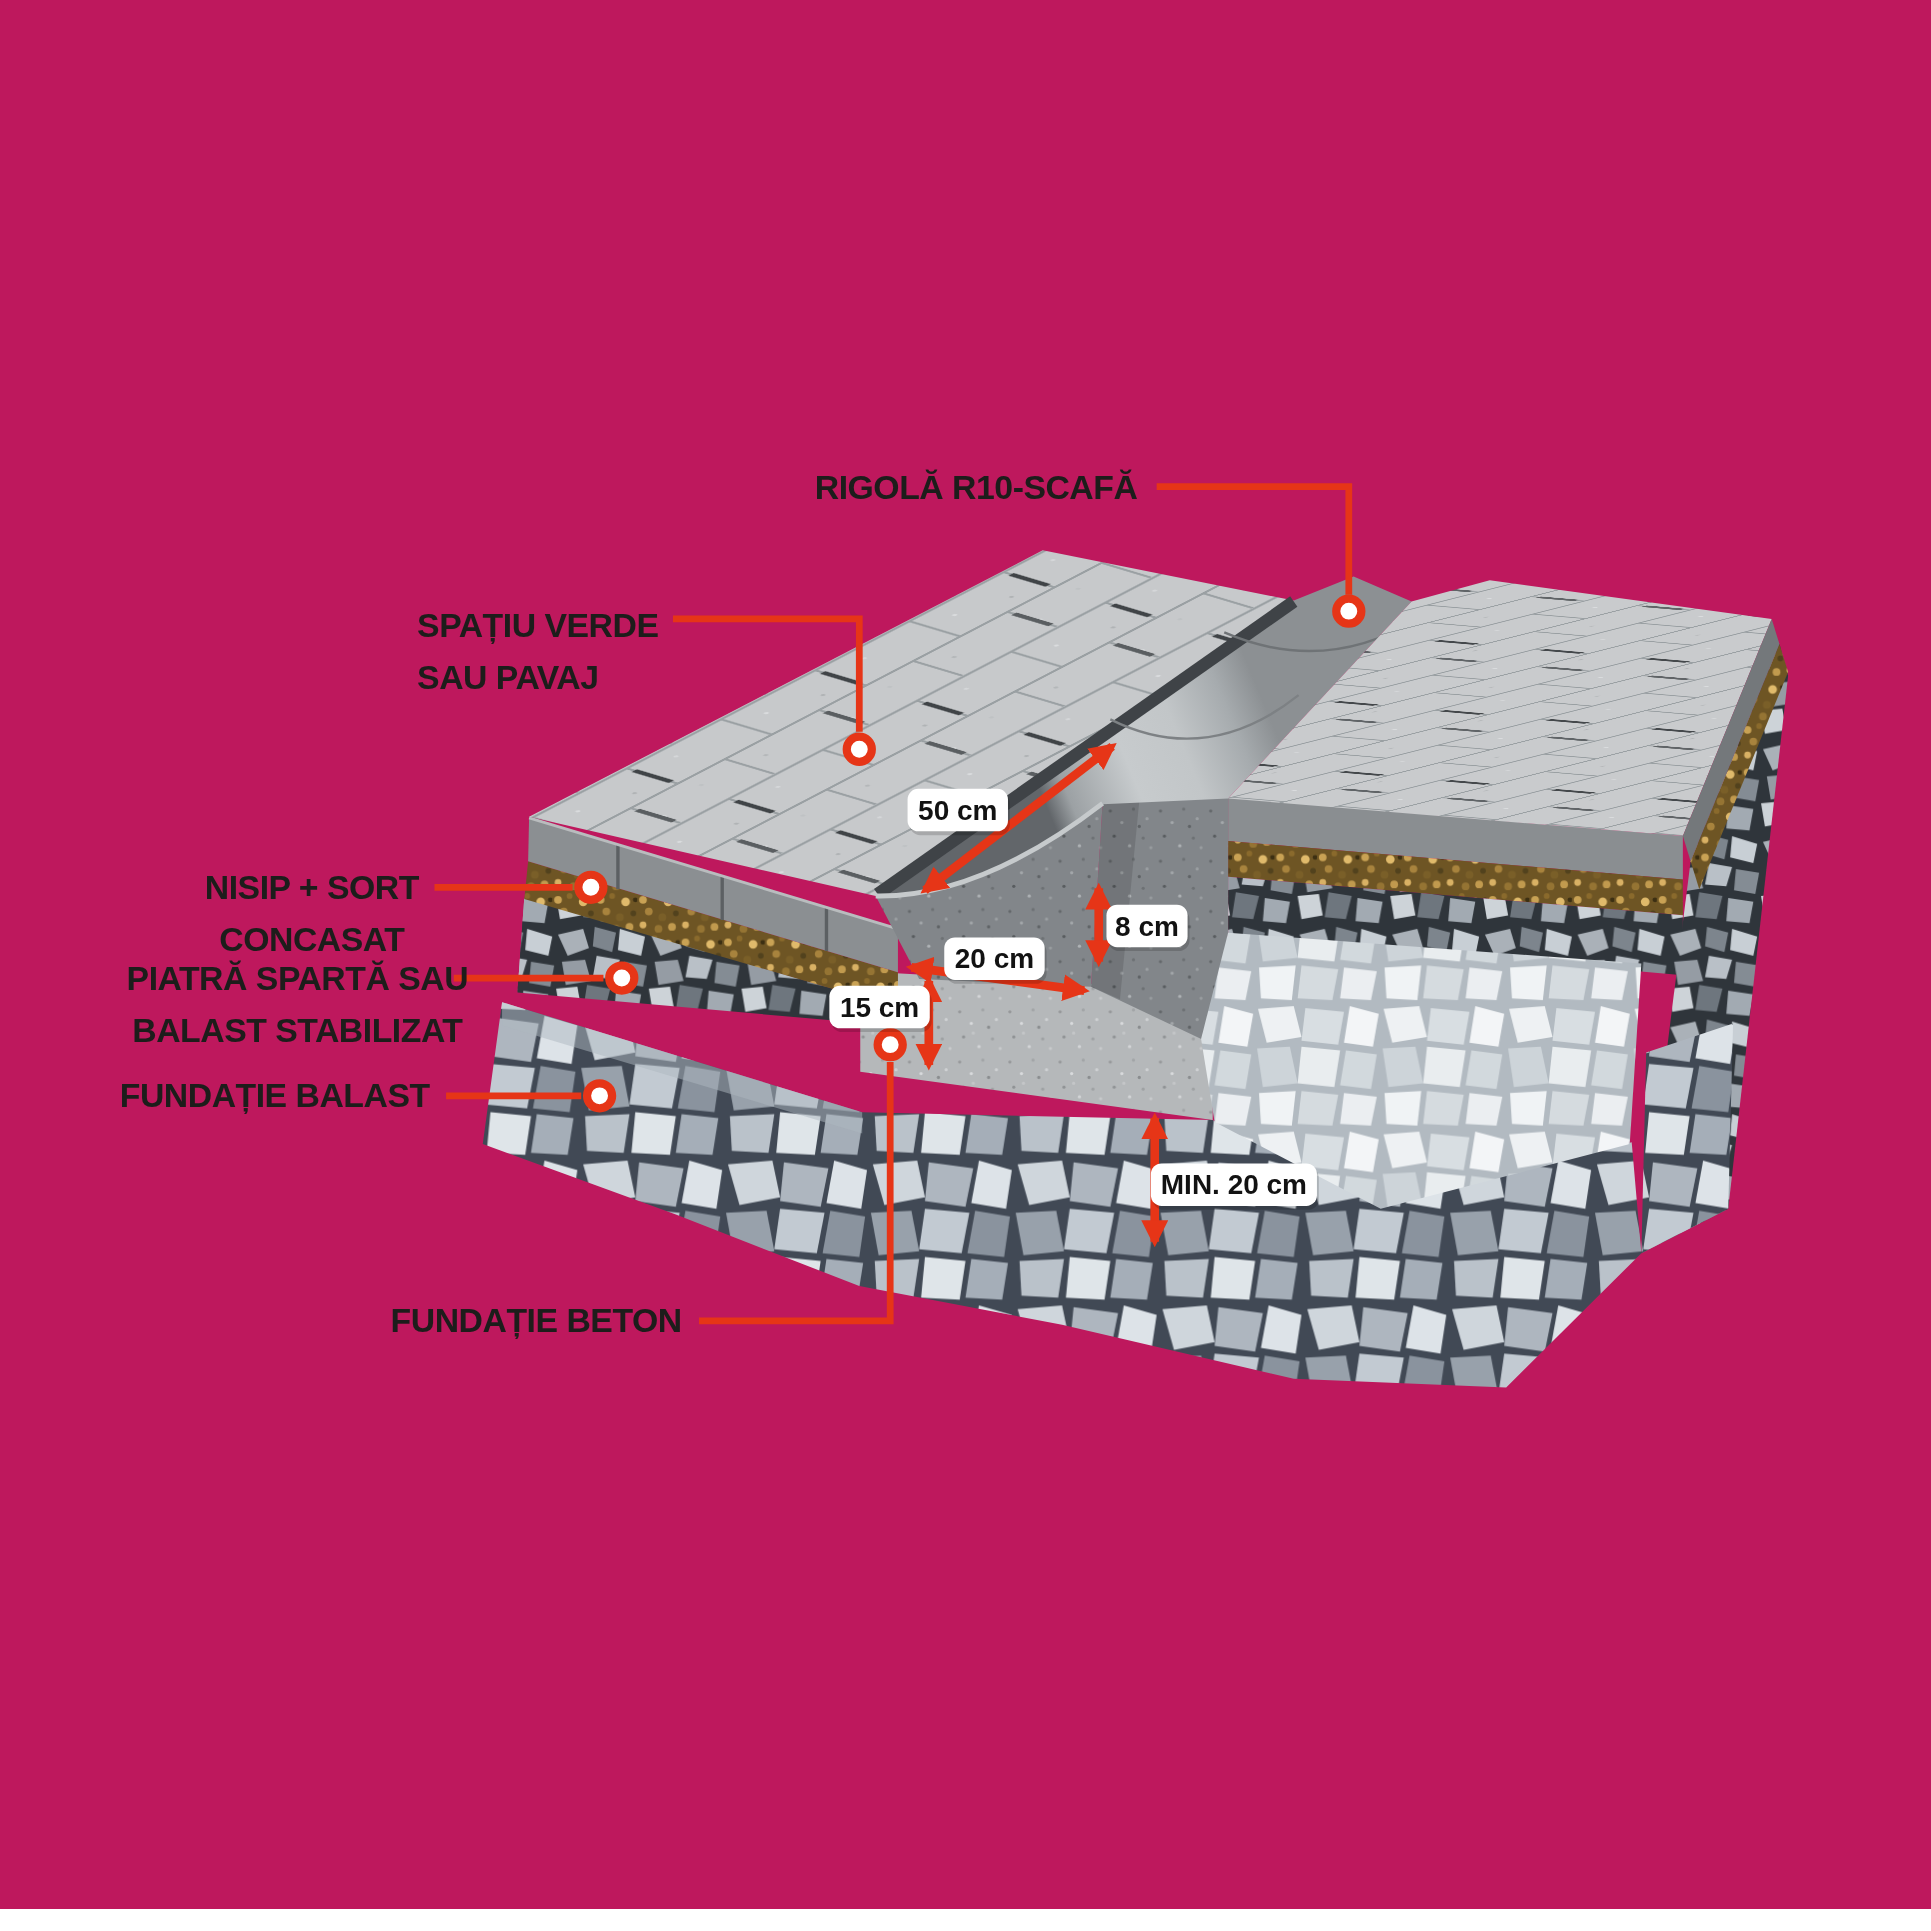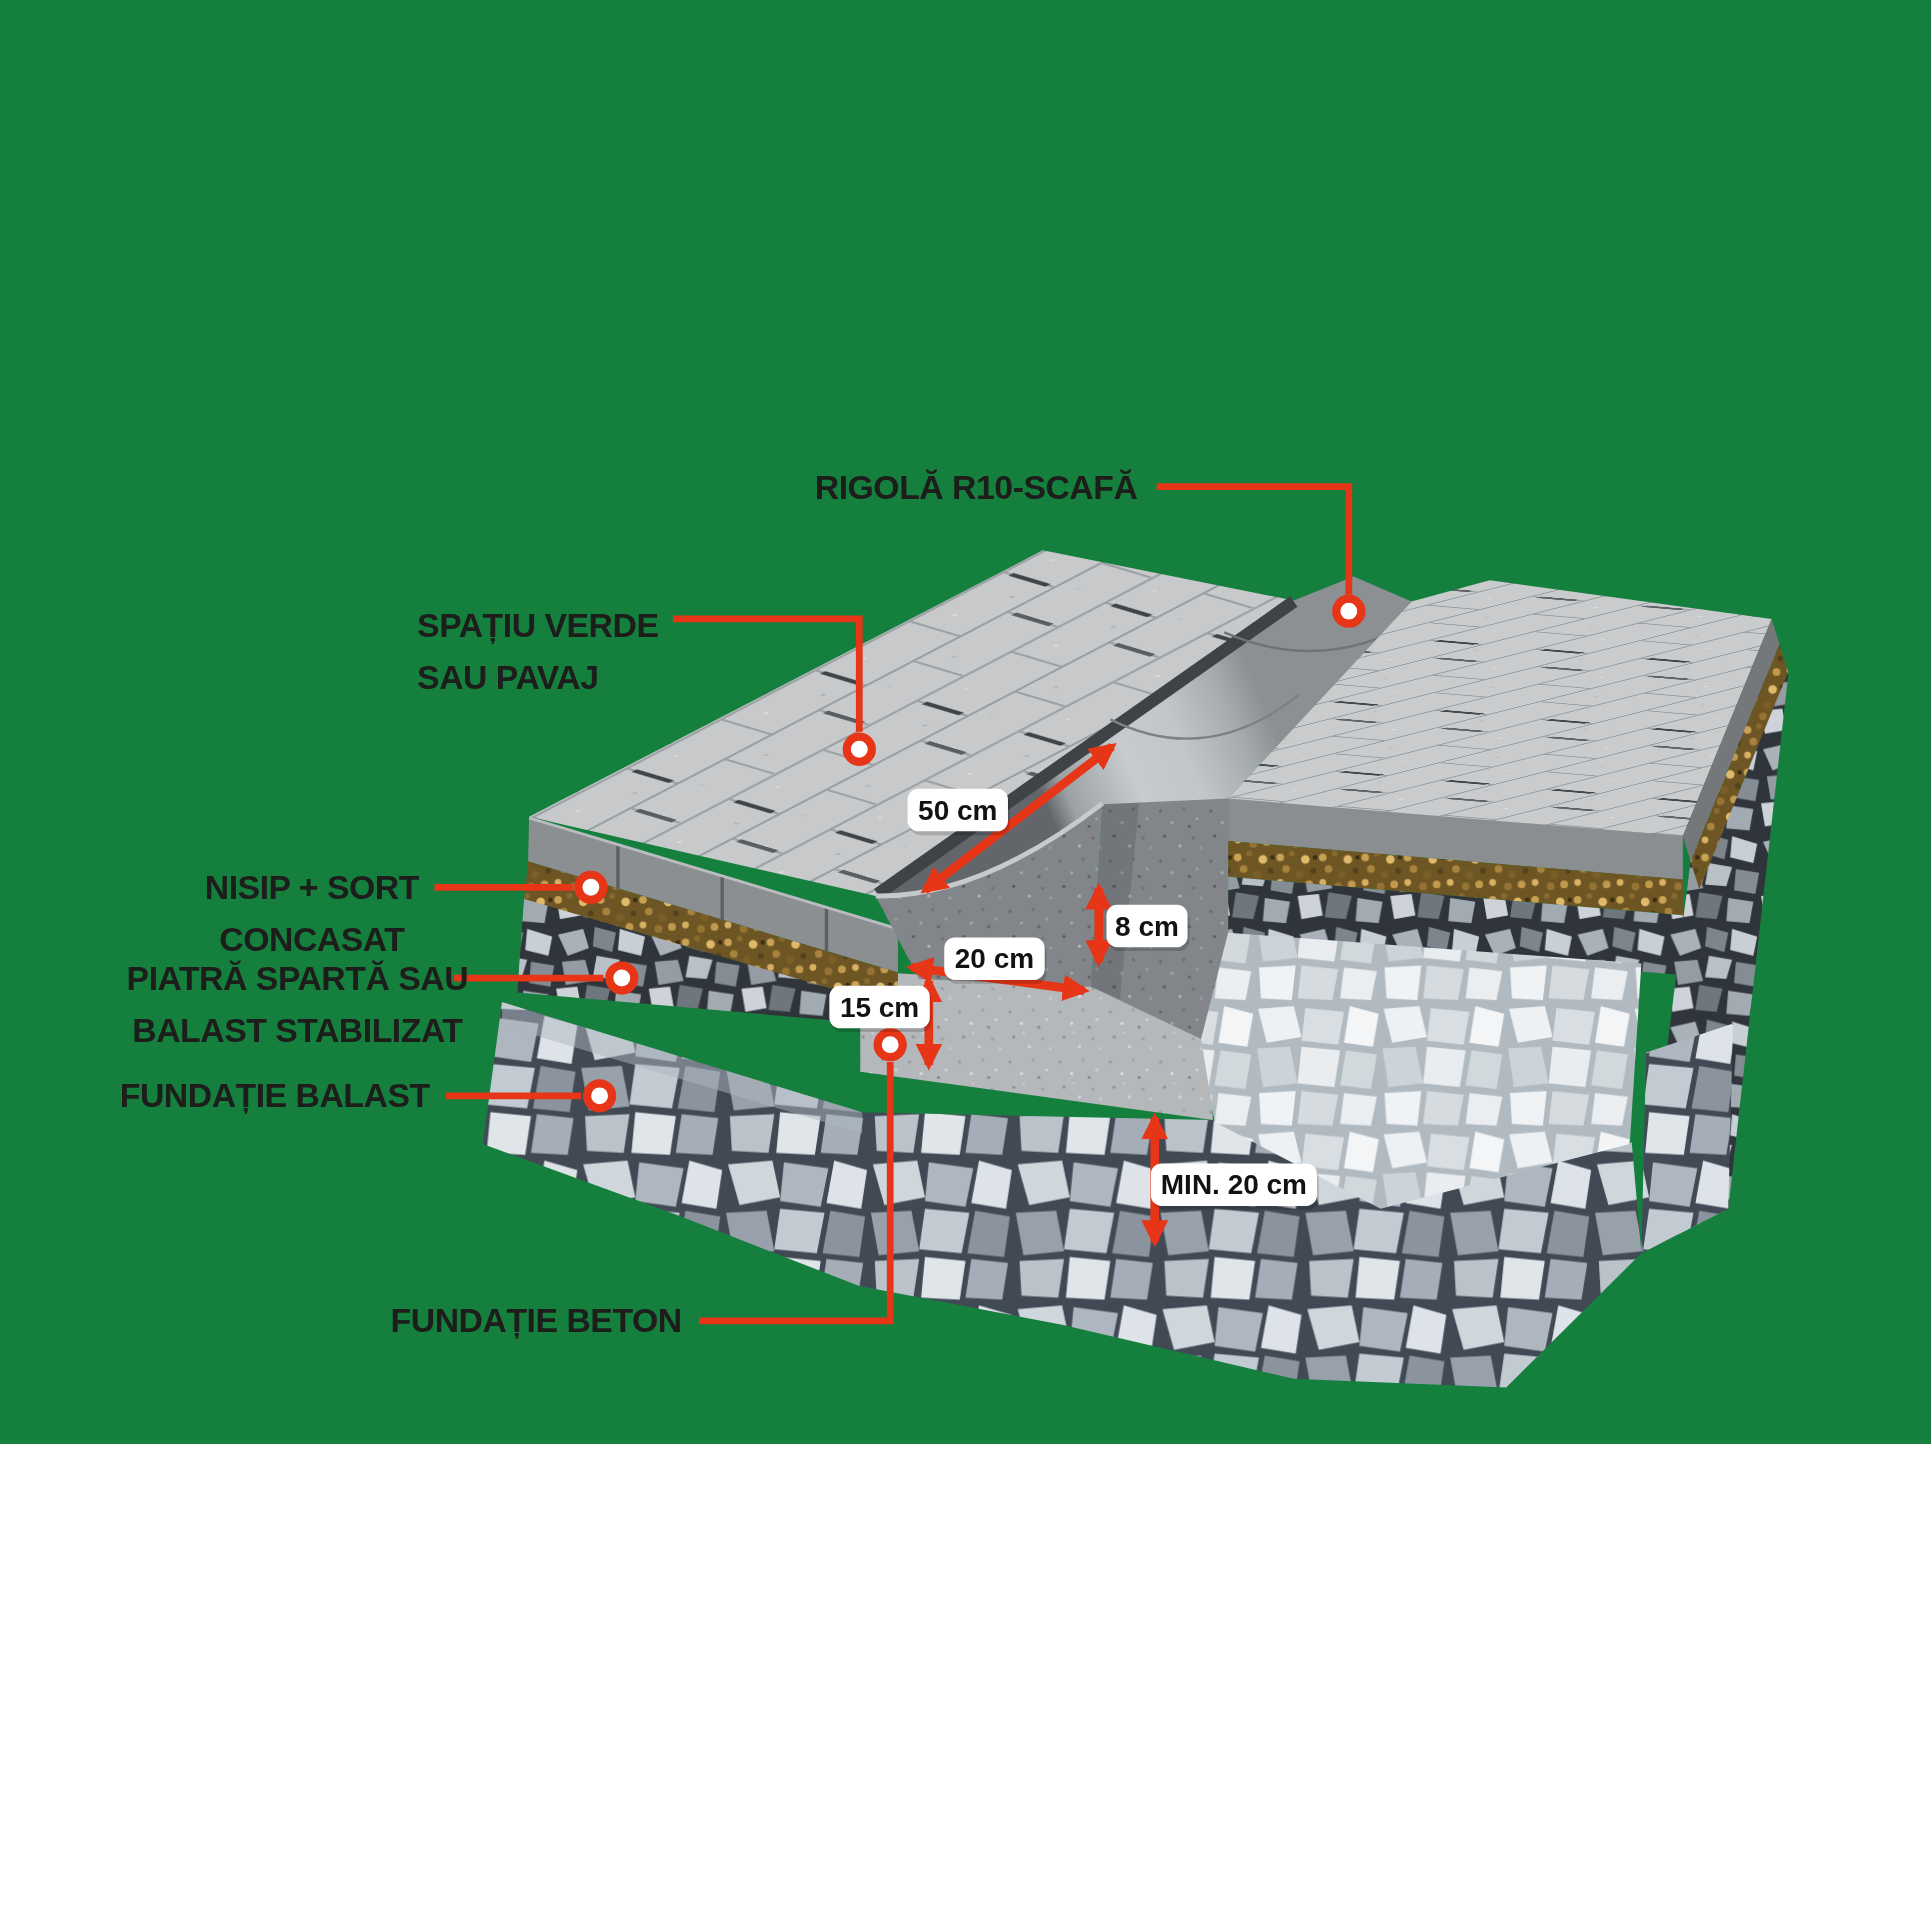--- a/index.html
+++ b/index.html
@@ -1,16 +1,16 @@
 <!DOCTYPE html>
 <html><head>
 <meta charset="utf-8">
 <style>
   html,body{margin:0;padding:0;background:#fff;}
-  #stage{position:relative;width:1931px;height:1444px;background:#15803d;overflow:hidden;
+  #stage{position:relative;width:1931px;height:1909px;background:#be185d;overflow:hidden;
          font-family:"Liberation Sans",sans-serif;}
   svg{position:absolute;left:0;top:0;}
   .lbl{font-family:"Liberation Sans",sans-serif;font-weight:bold;font-size:35px;
        fill:#1d1d1b;letter-spacing:-0.5px;}
   .badge-txt{font-family:"Liberation Sans",sans-serif;font-weight:bold;font-size:29px;
        fill:#121212;text-anchor:middle;}
   .conn{fill:none;stroke:#e63517;stroke-width:7;}
   .dot{fill:#ffffff;stroke:#e63517;stroke-width:8.5;}
   .dim{fill:none;stroke:#e63517;stroke-width:9;}
   .badge{fill:#ffffff;}

